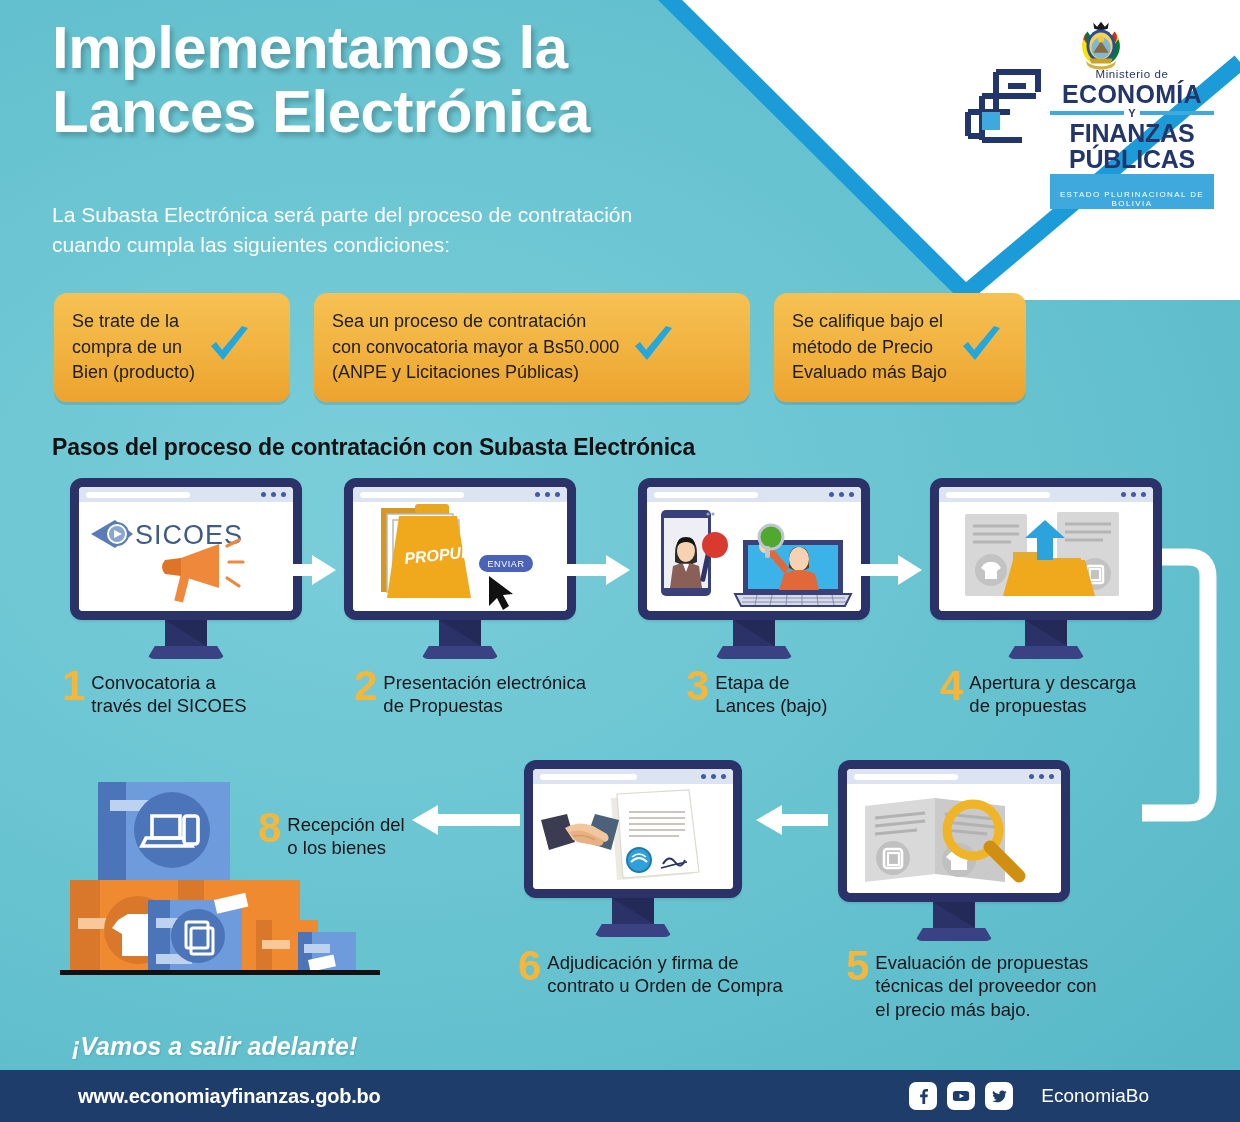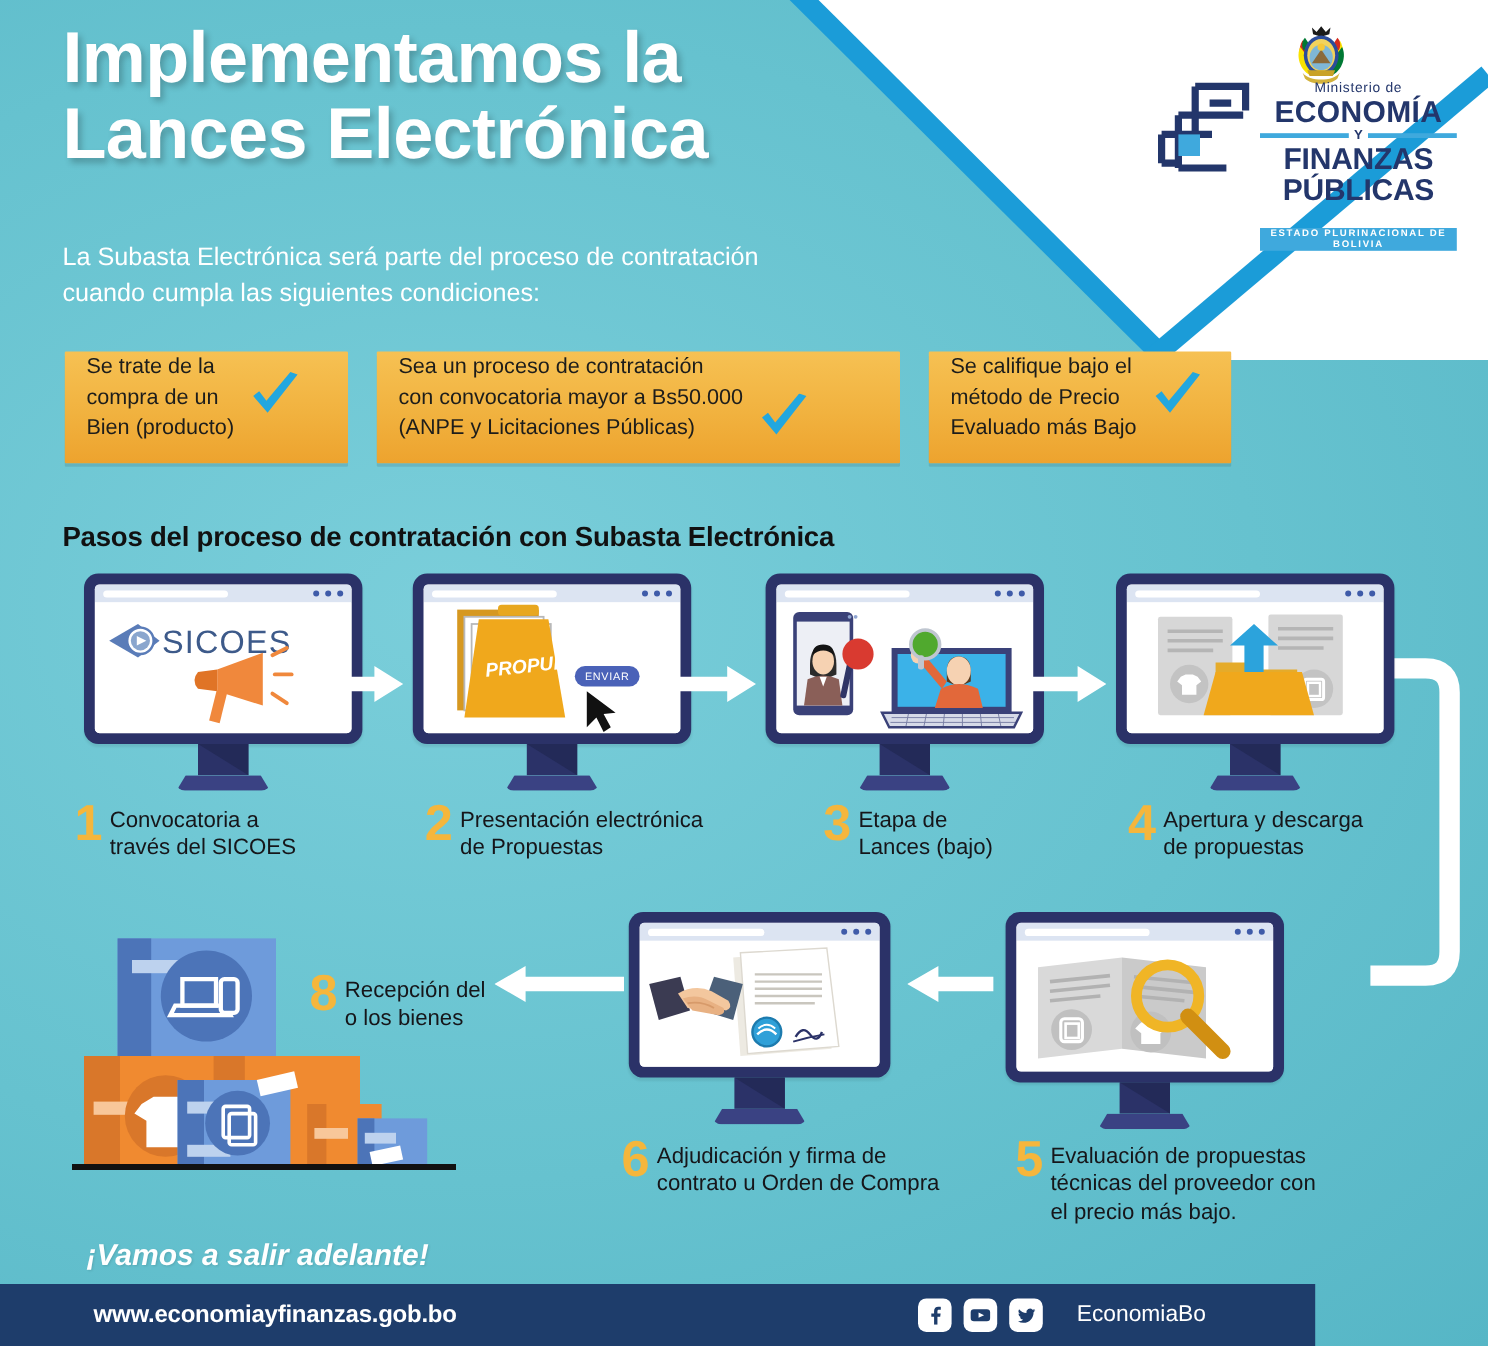--- a/index.html
+++ b/index.html
@@ -38,38 +38,38 @@
   .logo{position:absolute;right:26px;top:18px;width:250px;height:145px;}
   .logo-shield{position:absolute;left:108px;top:0px;width:58px;height:58px;}
   .logo-mark{position:absolute;left:0px;top:48px;width:86px;height:88px;}
   .logo-txt{position:absolute;left:86px;top:50px;width:164px;text-align:center;}
   .lg-min{font-size:11.5px;color:#23366b;letter-spacing:0.6px;line-height:1.1;text-align:center;}
   .lg-eco{font-size:25px;font-weight:bold;color:#23366b;letter-spacing:0.3px;line-height:1.05;}
   .lg-yrow{display:flex;align-items:center;gap:4px;margin:1px 0;}
   .lg-yrow .bar{flex:1;height:4px;background:#3FA9DD;}
   .lg-y{font-size:11px;font-weight:bold;color:#23366b;line-height:1;}
   .lg-fin{font-size:25px;font-weight:bold;color:#23366b;letter-spacing:-0.2px;line-height:1.05;}
-  .lg-est{background:#3FA9DD;color:#ffffff;font-size:8px;font-weight:bold;letter-spacing:1.4px;padding:0 0 1px;margin-top:18px;}
+  .lg-est{background:#3FA9DD;color:#ffffff;font-size:8px;font-weight:normal;letter-spacing:1.4px;padding:16px 0 1px;margin-top:2px;}
 
   
   .cards{position:absolute;left:54px;top:293px;display:flex;gap:24px;align-items:flex-start;}
   .card{
     position:relative;
     background:linear-gradient(180deg,#F6C153 0%,#F1B23F 55%,#EDA32E 100%);
-    border-radius:1px;
+    border-radius:13px;
     box-shadow:0 3px 0 rgba(0,0,0,0.10);
-    padding:0 18px 16px 18px;
+    padding:16px 18px 16px 18px;
     display:flex;align-items:center;gap:12px;
     min-height:74px;
   }
   .card .ctext{font-size:18px;line-height:1.42;color:#1d1d1b;}
   .card .ctext span{display:block;white-space:nowrap;}
   .check{flex:0 0 auto;width:44px;height:42px;}
   .card-a{width:200px;}
-  .card-b{width:400px;align-items:flex-end;}
+  .card-b{width:400px;}
   .card-c{width:216px;}
 
   
   .steps-head{
     position:absolute;left:52px;top:434px;
     font-size:23px;font-weight:bold;color:#111111;letter-spacing:-0.2px;
   }
 
   
   .monitor{position:absolute;}
@@ -100,21 +100,21 @@
   
   .packages{position:absolute;left:60px;top:772px;width:360px;height:222px;}
 
   
   .slogan{
     position:absolute;left:72px;top:1032px;
     font-size:25px;font-style:italic;font-weight:bold;color:#ffffff;
     text-shadow:1px 1px 2px rgba(0,0,0,0.12);
   }
   .footer{
-    position:absolute;left:0;bottom:0;width:1096px;height:52px;background:#1E3D6B;
+    position:absolute;left:0;bottom:0;width:1240px;height:52px;background:#1E3D6B;
     display:flex;align-items:center;
   }
   .footer .url{margin-left:78px;font-size:20px;font-weight:bold;color:#ffffff;letter-spacing:-0.2px;}
   .footer .social{margin-left:auto;margin-right:16px;display:flex;align-items:center;gap:10px;}
   .sicon{width:28px;height:28px;border-radius:7px;background:#ffffff;display:flex;align-items:center;justify-content:center;}
   .handle{color:#ffffff;font-size:19px;margin-left:18px;margin-right:75px;}
 </style>
 </head>
 <body>
 

